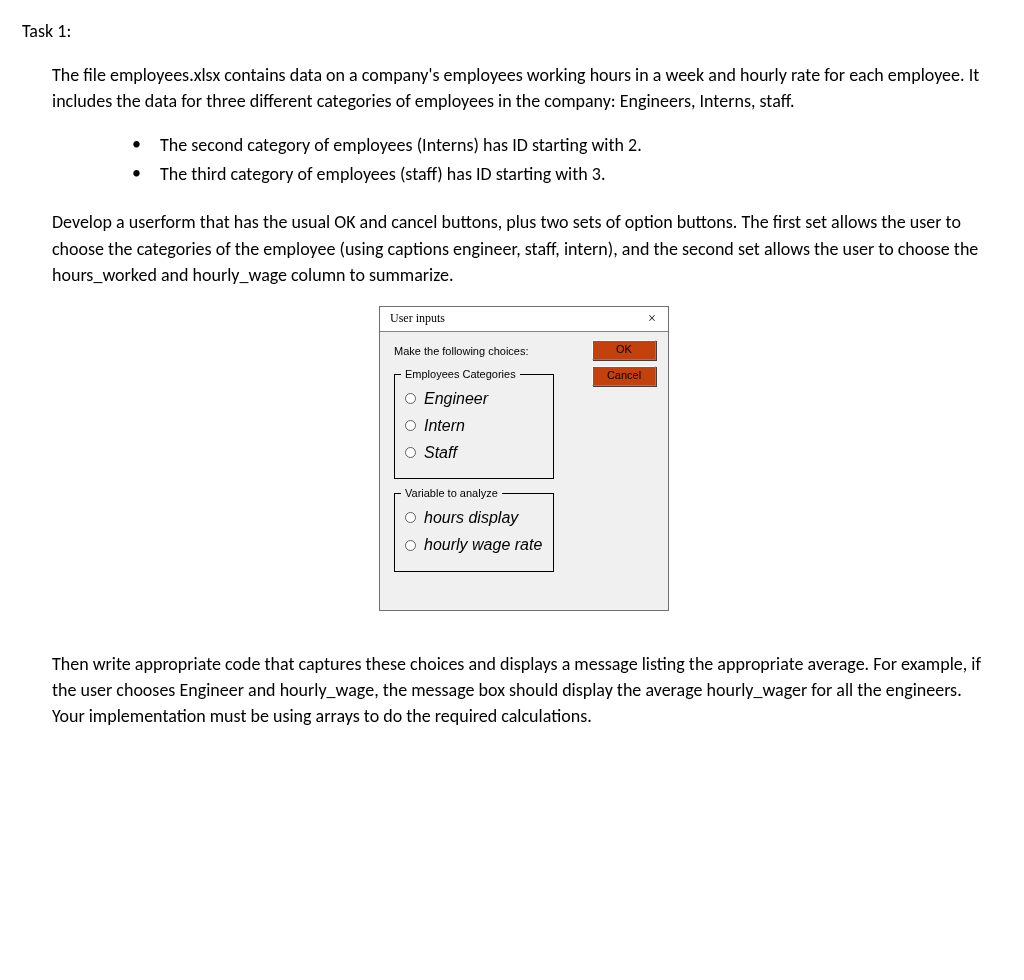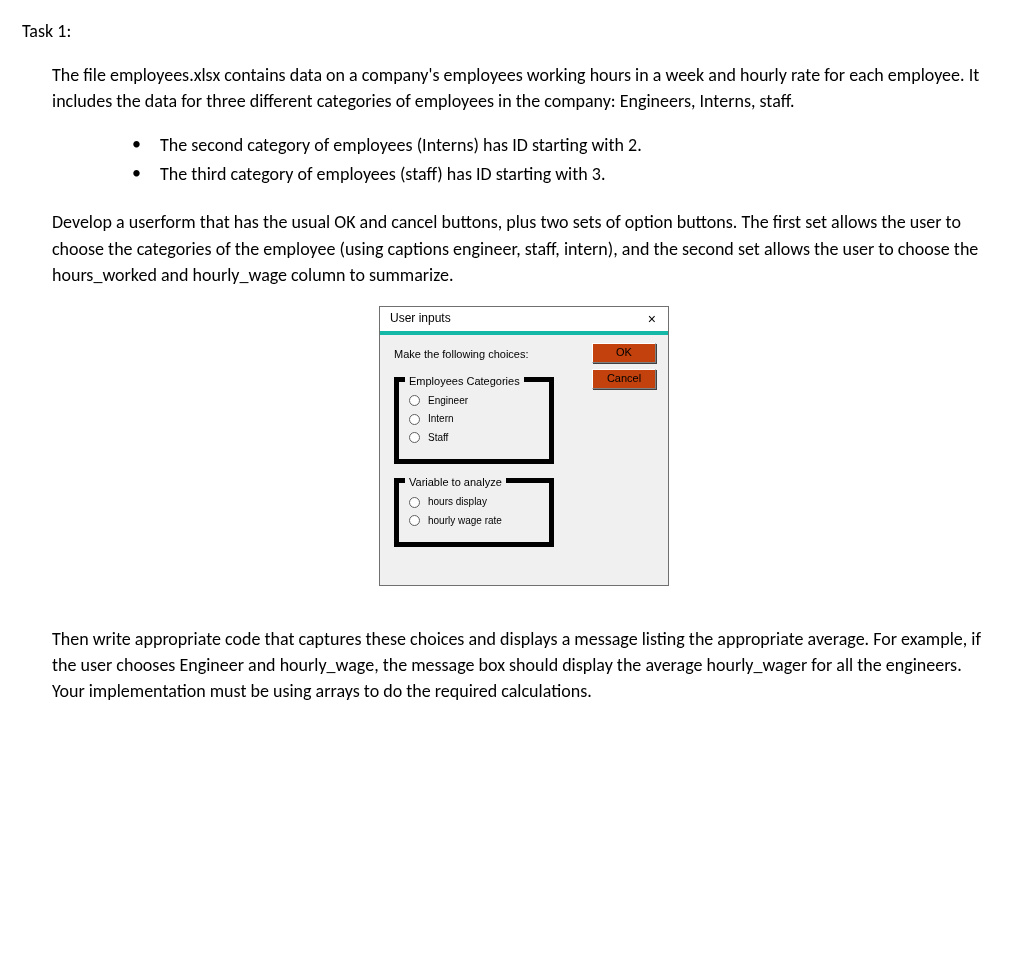--- a/index.html
+++ b/index.html
@@ -51,26 +51,27 @@
     .userform {
       width: 290px;
       background: #f0f0f0;
       border: 1px solid #707070;
       font-family: "Segoe UI", Tahoma, Arial, sans-serif;
       font-size: 11px;
       color: #000;
     }
     .uf-titlebar {
       background: #fff;
-      border-bottom: 4px solid #14b8a6;
+      border-bottom: 1px solid #14b8a6;
       display: flex;
       align-items: center;
       justify-content: space-between;
       padding: 3px 8px 3px 10px;
       font-size: 12px;
+      font-family: Liberation Serif, serif;
     }
     .uf-close {
       font-size: 14px;
       line-height: 1;
       padding: 2px 4px;
     }
     .uf-body {
       padding: 12px 12px 24px 14px;
       position: relative;
     }
@@ -97,39 +98,40 @@
       border-bottom: 1px solid #808080;
       display: flex;
       align-items: center;
       justify-content: center;
       box-shadow: 1px 1px 0 0 #404040;
     }
     .uf-left {
       width: 160px;
     }
     .fieldset {
-      border: 5px solid #000000;
+      border: 1px solid #000000;
       padding: 8px 10px 10px 10px;
       margin-bottom: 14px;
       position: relative;
     }
     .legend {
       position: absolute;
       top: -8px;
       left: 6px;
       background: #f0f0f0;
       padding: 0 4px;
       font-size: 11px;
     }
     .radio-row {
       display: flex;
       align-items: center;
       gap: 8px;
       margin: 4px 0;
-      font-size: 10px;
+      font-size: 16px;
+      font-style: italic;
     }
     .radio-circle {
       width: 11px;
       height: 11px;
       border: 1px solid #606060;
       border-radius: 50%;
       background: #fff;
       flex: 0 0 11px;
     }
   </style>

